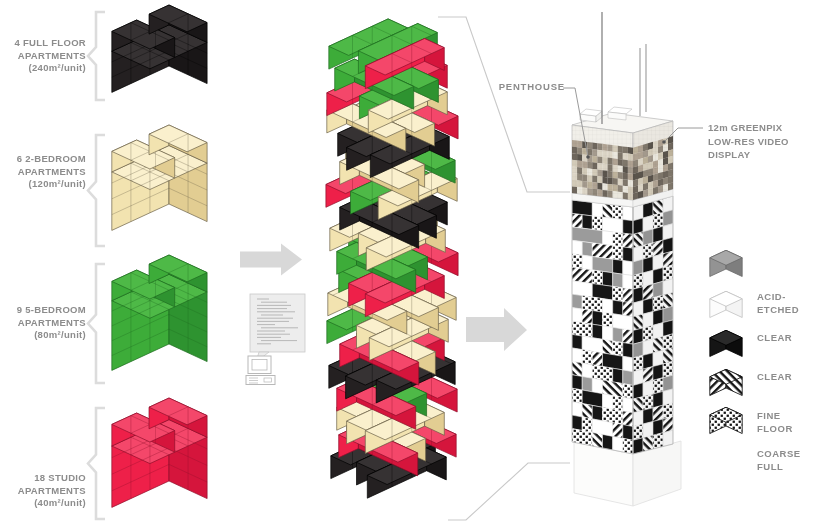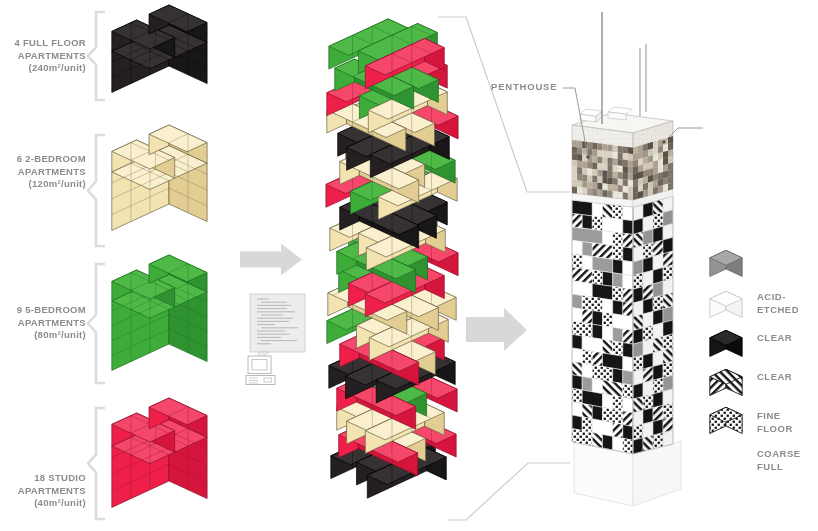--- a/index.html
+++ b/index.html
@@ -996,20 +996,24 @@
     <div>9 5-BEDROOM</div>
     <div>APARTMENTS</div>
     <div>(80m²/unit)</div>
   </div>
   <div class="lbl grp" style="top:472px">
     <div>18 STUDIO</div>
     <div>APARTMENTS</div>
     <div>(40m²/unit)</div>
   </div>
 
-  <div class="lbl" style="left:491px;top:81px;width:74px;letter-spacing:.8px">PENTHOUSE</div>
+  <div class="lbl" style="left:491px;top:81px;width:74px;text-align:right;letter-spacing:.8px">PENTHOUSE</div>
+  <div class="lbl" style="left:708px;top:121px;line-height:13.5px">
+    <div>12m GREENPIX</div>
+    <div>LOW-RES VIDEO DISPLAY</div>
+  </div>
 
   <div class="lbl leg" style="left:757px;top:261px">ACID-ETCHED</div>
   <div class="lbl leg" style="left:757px;top:302px">CLEAR</div>
   <div class="lbl leg" style="left:757px;top:341px">CLEAR</div>
   <div class="lbl leg" style="left:757px;top:380px">FINE FLOOR</div>
   <div class="lbl leg" style="left:757px;top:418px">COARSE FULL</div>
 </div>
 
 </body></html>

